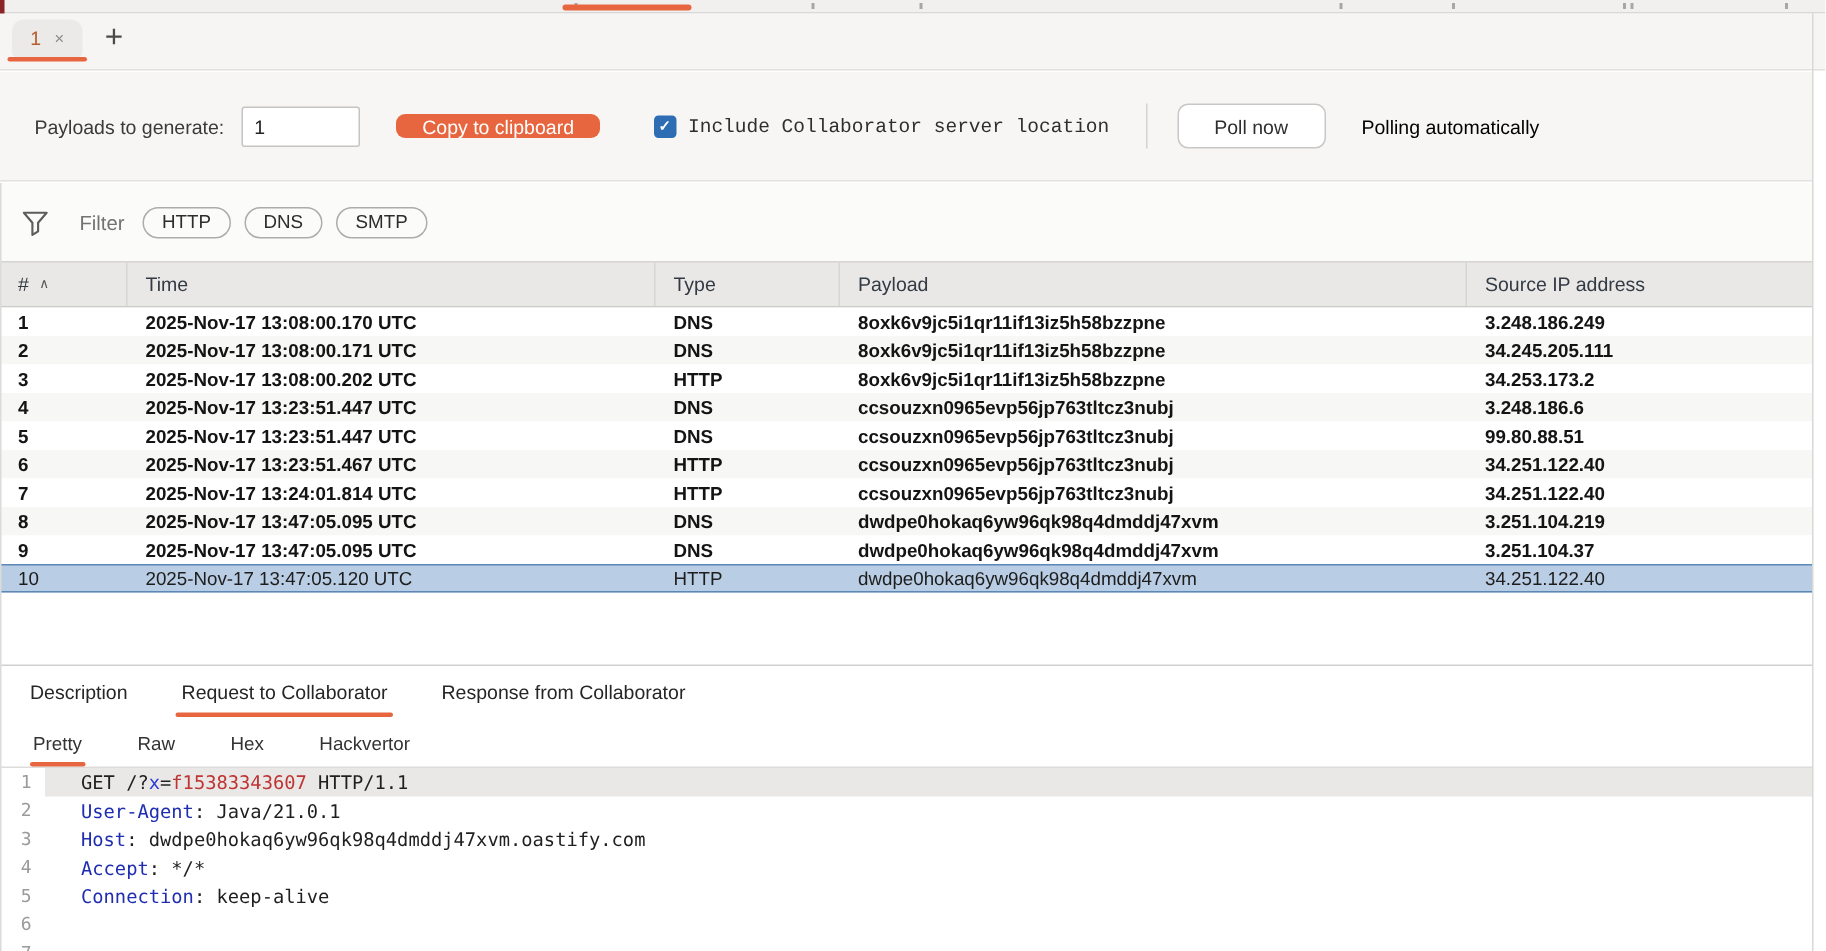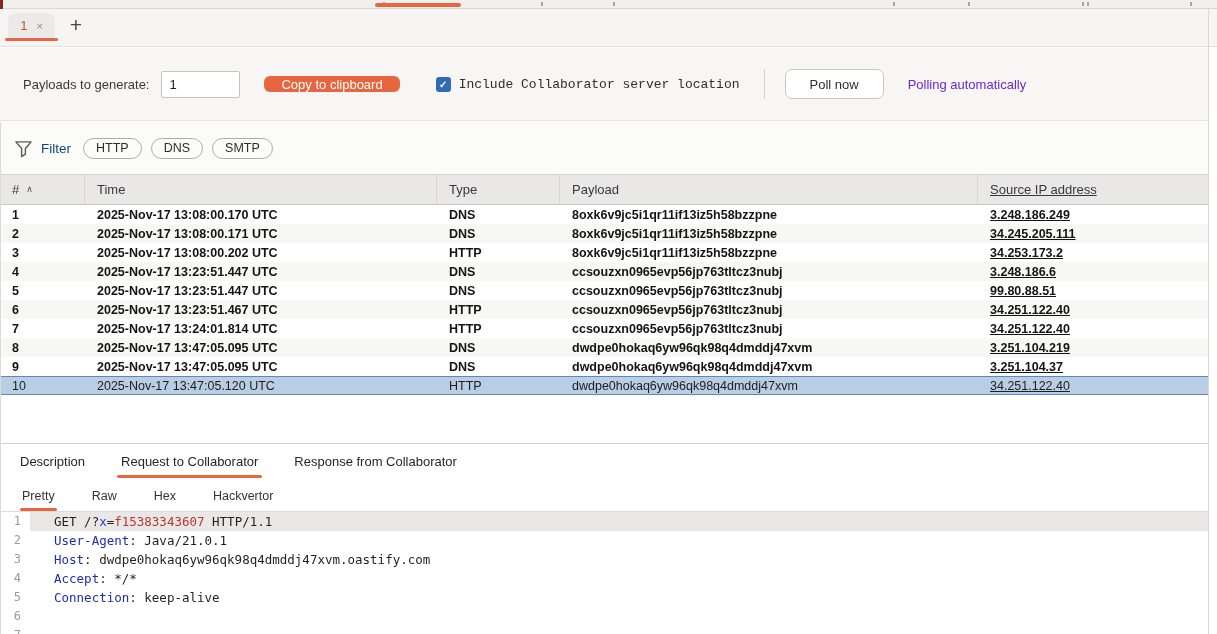--- a/index.html
+++ b/index.html
@@ -40,41 +40,41 @@
     padding:0 7px;font-family:"Liberation Sans",sans-serif;color:#222;}
   .copy-btn{margin-left:24px;background:var(--accent);color:#fff;border:none;border-radius:6px;height:16px;padding:0 17px;
     font-size:13px;font-family:"Liberation Sans",sans-serif;cursor:pointer;}
   .chk-wrap{margin-left:36px;display:flex;align-items:center;gap:8px;cursor:default;}
   .checkbox{width:15px;height:15px;border-radius:3px;background:var(--checkbox-blue);display:flex;align-items:center;
     justify-content:center;color:#fff;font-size:10px;font-weight:bold;}
   .chk-label{color:#2e2e2e;font-family:Liberation Mono, monospace;}
   .vsep{margin-left:24px;width:1px;height:30px;background:#d5d3d1;}
   .poll-btn{margin-left:20px;background:#fff;border:1px solid #c9c7c5;border-radius:7px;height:30px;padding:0 24px;
     font-size:13px;font-family:"Liberation Sans",sans-serif;color:#2e2e2e;cursor:pointer;}
-  .polling-status{margin-left:24px;color:#6d28d9;}
+  .polling-status{margin-left:24px;color:#000000;}
 
   
   .filterrow{position:absolute;left:0;top:122px;width:1208px;height:52px;background:#fbfbfa;display:flex;align-items:center;
     padding-left:14px;}
   .funnel{width:19px;height:19px;}
-  .filter-label{margin-left:8px;color:#0c4a6e;font-size:13.5px;text-align:center;}
+  .filter-label{margin-left:20px;color:#737373;font-size:13.5px;text-align:center;}
   .pills{display:flex;gap:9px;margin-left:12px;}
   .pill{border:1.5px solid #aeaca9;border-radius:12px;padding:2px 12px 3px;font-size:12.5px;color:#2d2d2d;background:transparent;cursor:default;}
 
   
   .grid{position:absolute;left:0;top:174px;width:1208px;}
   .thead{display:flex;height:31px;background:#e9e8e6;border-top:1px solid #d5d4d2;border-bottom:1px solid #cbcbc9;}
   .th{display:flex;align-items:center;padding-left:12px;font-size:13px;color:#333a44;border-right:1px solid #d6d5d3;overflow:hidden;}
   .th:last-child{border-right:none;}
   .sort{font-size:9px;color:#555;margin-left:7px;margin-top:-2px;}
   .col0{width:85px;}
   .col1{width:352px;}
   .col2{width:123px;}
   .col3{width:418px;}
-  .col4{width:230px;text-decoration:underline;}
+  .col4{width:230px;}
   .tr{display:flex;height:19px;background:#fff;}
   .tr.even{background:#f7f7f5;}
   .td{display:flex;align-items:center;padding-left:12px;font-size:12.5px;font-weight:bold;color:#141414;
     white-space:nowrap;overflow:hidden;}
   .tr.selected{background:var(--sel-bg);border-top:1px solid var(--sel-border);border-bottom:1px solid var(--sel-border);}
   .tr.selected .td{font-weight:normal;color:#1d1d1d;}
 
   .hdivider{position:absolute;left:0;top:443px;width:1208px;height:1px;background:#d0cfcd;}
 
   

